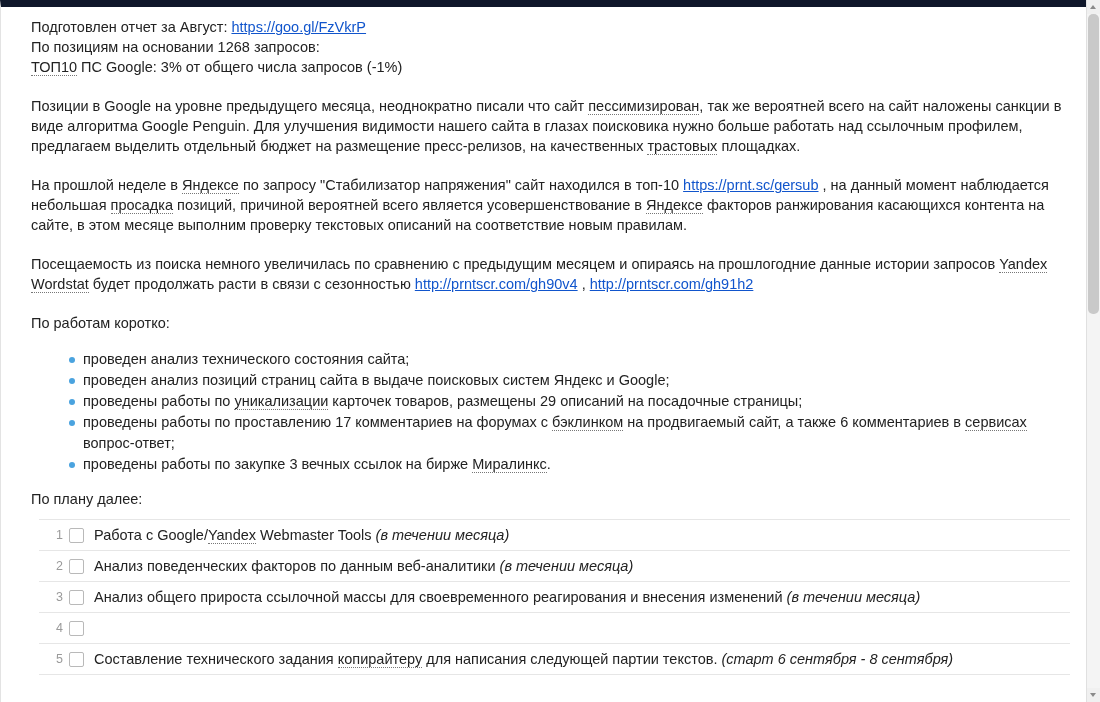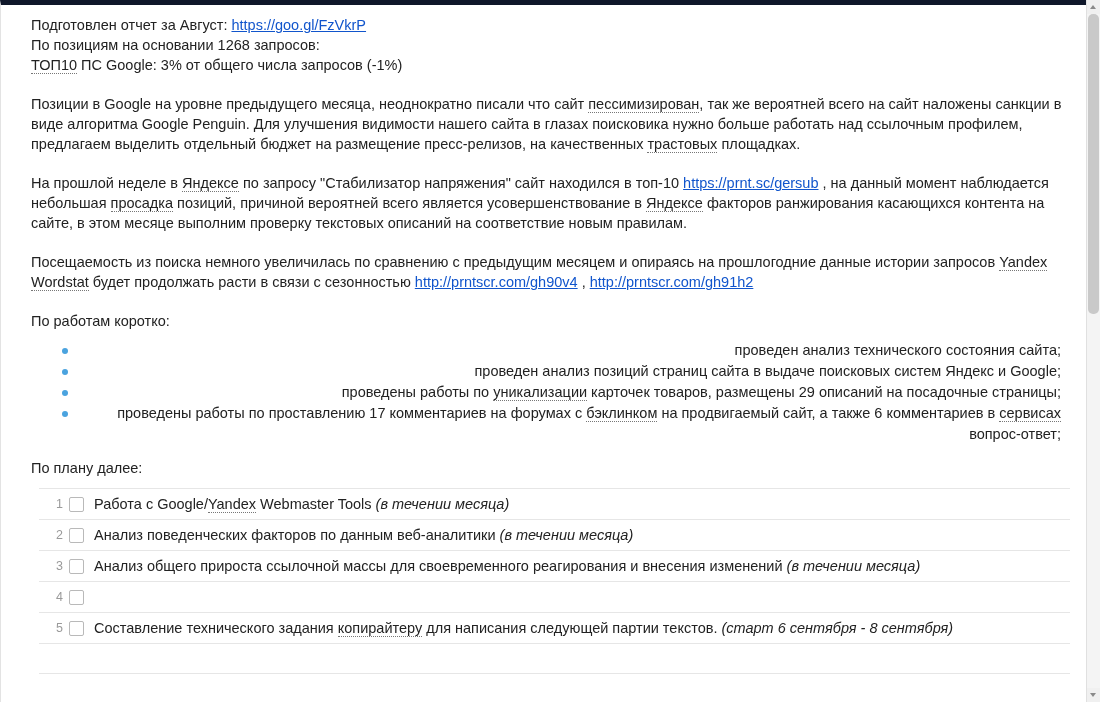--- a/index.html
+++ b/index.html
@@ -18,21 +18,21 @@
   }
   .page {
     position: absolute;
     left: 0;
     top: 0;
     width: 1086px;
     height: 702px;
     overflow: hidden;
     background: #fff;
     box-sizing: border-box;
-    border-top: 5px solid #0f172a;
+    border-top: 7px solid #0f172a;
     border-left: 1px solid #e3e3e3;
   }
   .content {
     padding: 10px 16px 0 30px;
   }
   p.para {
     margin: 0 0 0 0;
     line-height: 20px;
   }
   .block {
@@ -40,24 +40,23 @@
   }
   a {
     color: #1155cc;
     text-decoration: underline;
   }
   .dotted {
     border-bottom: 1px dotted #777;
     padding-bottom: 0px;
   }
   ul.work-list {
-    margin: 9px;
+    margin: 16px;
     padding: 0 0 0 22px;
     list-style: none;
-    text-align: right;
   }
   ul.work-list li {
     position: relative;
     line-height: 21px;
     padding-left: 14px;
   }
   ul.work-list li:before {
     content: "";
     position: absolute;
     left: 0;
@@ -188,20 +187,21 @@
 
     <div style="margin-bottom:8px">
       <p class="para">По работам коротко:</p>
     </div>
 
     <ul class="work-list">
       <li><span>проведен анализ технического состояния сайта;</span></li>
       <li><span>проведен анализ позиций страниц сайта в выдаче поисковых систем Яндекс и Google;</span></li>
       <li><span>проведены работы по </span><span class="dotted">уникализации</span><span> карточек товаров, размещены 29 описаний на посадочные страницы;</span></li>
       <li><span>проведены работы по проставлению 17 комментариев на форумах с </span><span class="dotted">бэклинком</span><span> на продвигаемый сайт, а также 6 комментариев в </span><span class="dotted">сервисах</span><span> вопрос-ответ;</span></li>
+      <li><span>проведены работы по закупке 3 вечных ссылок на бирже </span><span class="dotted">Миралинкс</span><span>.</span></li>
     </ul>
 
     <div class="plan-title">По плану далее:</div>
 
     <div class="plan-list">
 
       <div class="plan-row">
         <div class="plan-num">1</div>
         <div class="plan-check"></div>
         <div class="plan-text"><span>Работа с Google/</span><span class="dotted">Yandex</span><span> Webmaster Tools </span><span class="it">(в течении месяца)</span></div>

